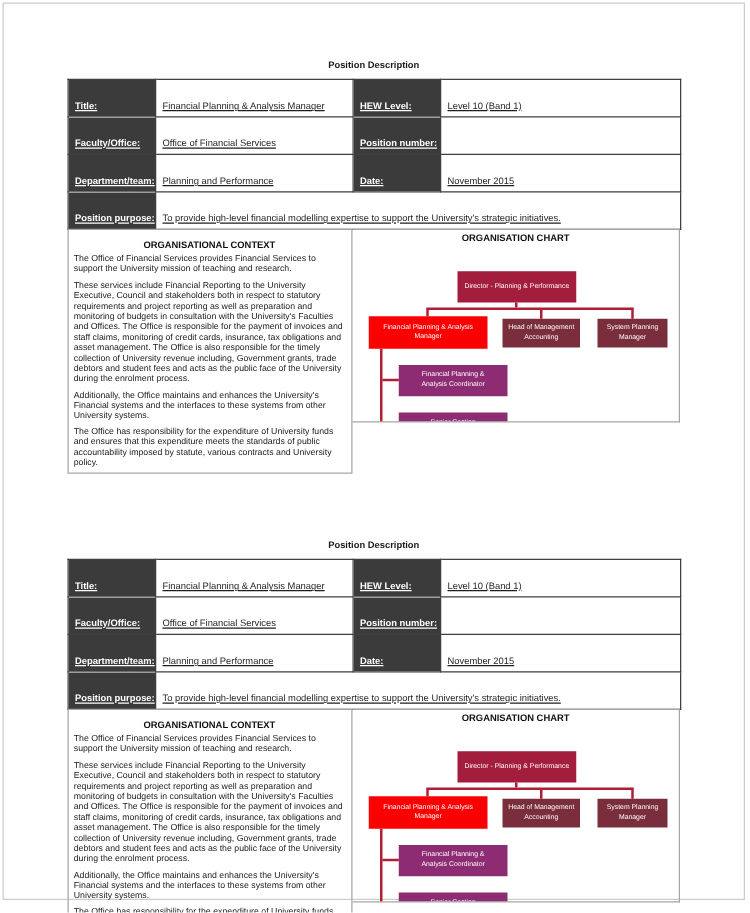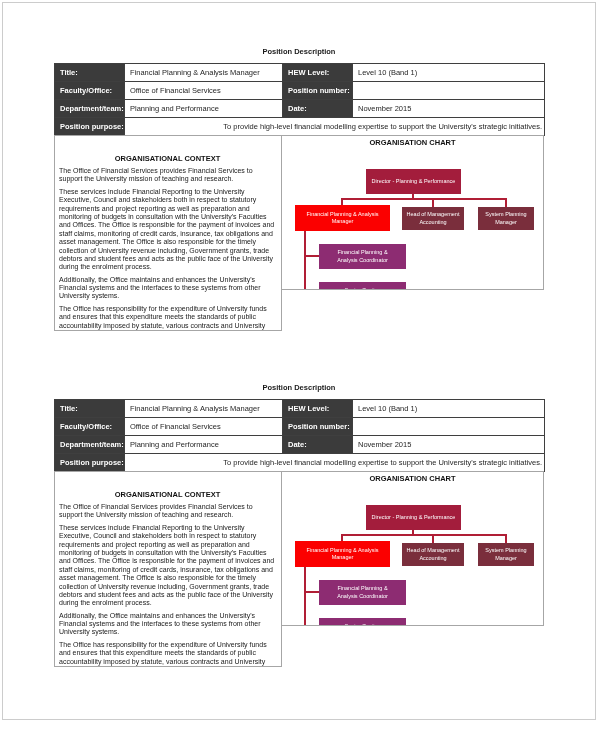--- a/index.html
+++ b/index.html
@@ -21,31 +21,31 @@
     margin:0 0 7px 0;
   }
 
   table.info-table{border-collapse:collapse;width:490px;table-layout:fixed;}
   table.info-table col.c1{width:70px;}
   table.info-table col.c2{width:158px;}
   table.info-table col.c3{width:70px;}
   table.info-table col.c4{width:192px;}
   table.info-table td{
     border:1px solid var(--table-border);height:17px;font-size:7.5px;
-    vertical-align:middle;padding:0 2px 0 5px;overflow:hidden;white-space:nowrap;
+    vertical-align:middle;padding:12px 2px 0 5px;overflow:hidden;white-space:nowrap;text-decoration:underline;
   }
   td.lbl{background:var(--header-cell);color:#ffffff;font-weight:bold;}
   td.val{color:#1f1f1f;padding-left:6px;}
-  td.val-wide{white-space:normal;text-align:right;}
+  td.val-wide{white-space:normal;}
 
   .section-row{display:flex;margin-top:-1px;}
   .context-cell{
     width:228px;height:196px;box-sizing:border-box;
     border:1px solid var(--section-border);
-    padding:16px 5px 3px 4px;overflow:hidden;
+    padding:5px 5px 3px 4px;overflow:hidden;
   }
   .chart-cell{
     width:262px;height:155px;box-sizing:border-box;
     border:1px solid var(--section-border);border-left:none;
     position:relative;overflow:hidden;
   }
   .section-heading{
     text-align:center;font-size:7.5px;font-weight:bold;color:#111;
     margin:2px 0 4px 0;
   }

